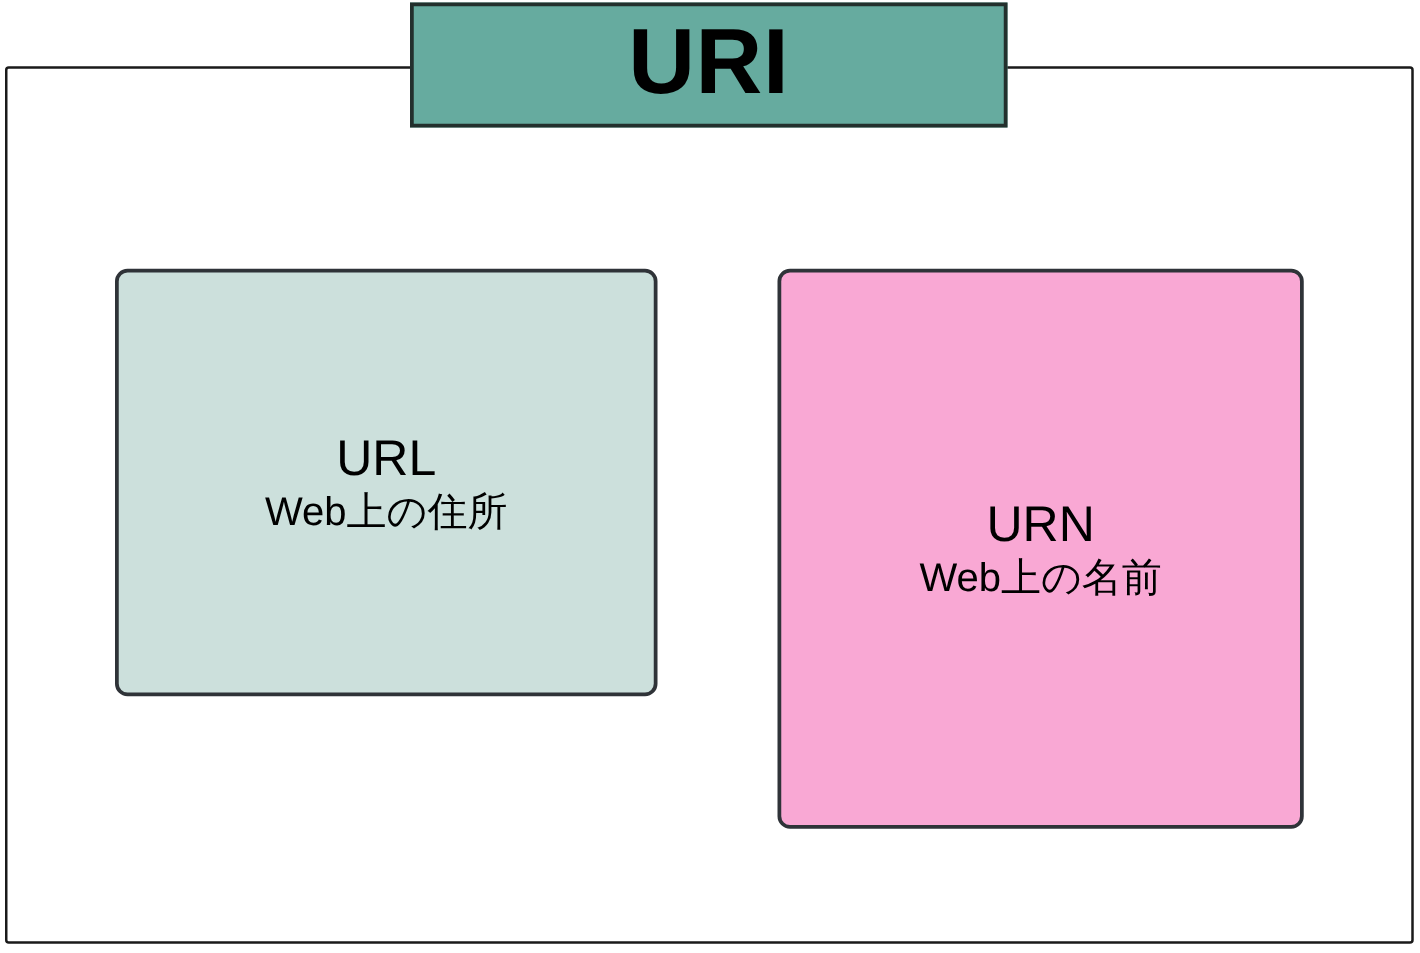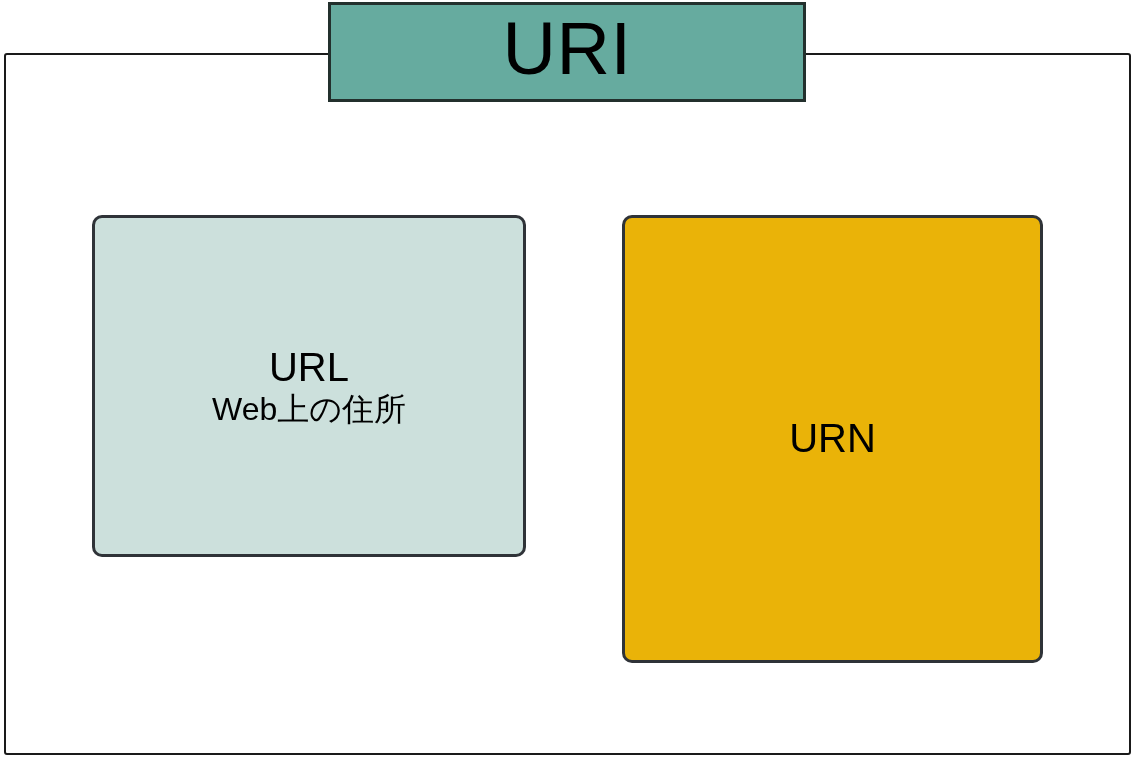--- a/index.html
+++ b/index.html
@@ -44,21 +44,21 @@
     display: flex;
     align-items: center;
     justify-content: center;
     z-index: 5;
   }
   .header-banner-label {
     font-size: 74px;
     line-height: 1;
     color: #000000;
     letter-spacing: 0.5px;
-    font-weight: 400;
+    font-weight: 700;
     padding-bottom: 6px;
   }
 
   
   .child-box {
     position: absolute;
     box-sizing: border-box;
     border: 3px solid #2f3338;
     border-radius: 10px;
     display: flex;
@@ -72,21 +72,21 @@
     top: 215px;
     width: 434px;
     height: 342px;
     background: #cce0dc;
   }
   .child-box.urn {
     left: 622px;
     top: 215px;
     width: 421px;
     height: 448px;
-    background: #eab308;
+    background: #f9a8d4;
   }
   .child-title {
     font-size: 40px;
     line-height: 1.18;
     color: #000000;
     text-align: center;
   }
   .child-subtitle {
     font-size: 32px;
     line-height: 1.18;
@@ -106,15 +106,16 @@
     <span class="header-banner-label">URI</span>
   </div>
 
   <div class="child-box url">
     <div class="child-title">URL</div>
     <div class="child-subtitle">Web上の住所</div>
   </div>
 
   <div class="child-box urn">
     <div class="child-title">URN</div>
+    <div class="child-subtitle">Web上の名前</div>
   </div>
 
 </div>
 
 </body></html>

